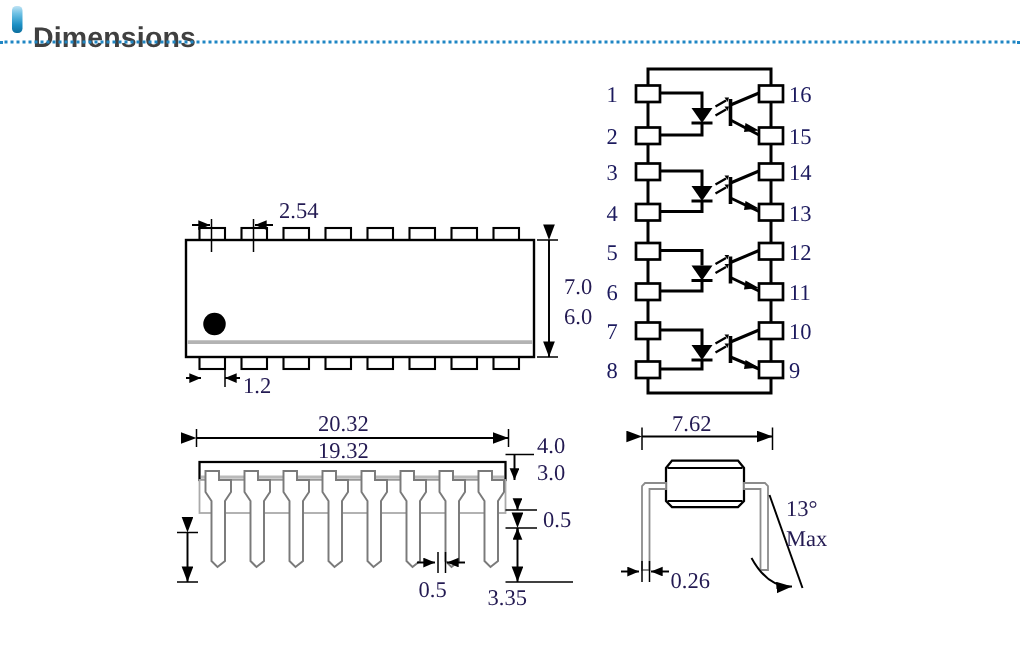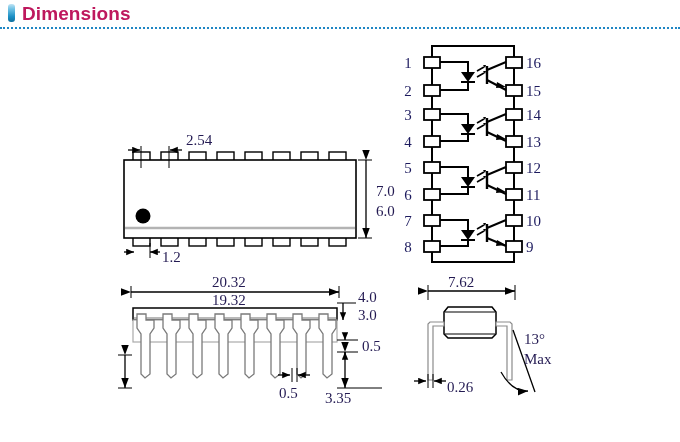--- a/index.html
+++ b/index.html
@@ -13,23 +13,23 @@
   #stage{position:relative;width:680px;height:442px;}
 
   
   .header{position:absolute;left:0;top:0;width:680px;height:30px;}
   .hdr-icon{
     position:absolute;left:8px;top:4px;width:7px;height:18px;
     border-radius:3px;
     background:linear-gradient(to bottom,#bfe3f4 0%,#6ec1e4 28%,#1b8fc4 70%,#0e6f9e 100%);
   }
   .hdr-title{
-    position:absolute;left:22px;top:3px;
+    position:absolute;left:22px;top:15px;
     font-family:"Liberation Sans", sans-serif;
-    font-size:19px;font-weight:bold;color:#be185d;
+    font-size:19px;font-weight:bold;color:#404040;
     letter-spacing:0.1px;
   }
   .hdr-rule{
     position:absolute;left:0;top:27px;width:680px;height:0;
     border-top:2px dotted #1f86c4;
   }
 
   
   #draw{position:absolute;left:0;top:0;}
 

